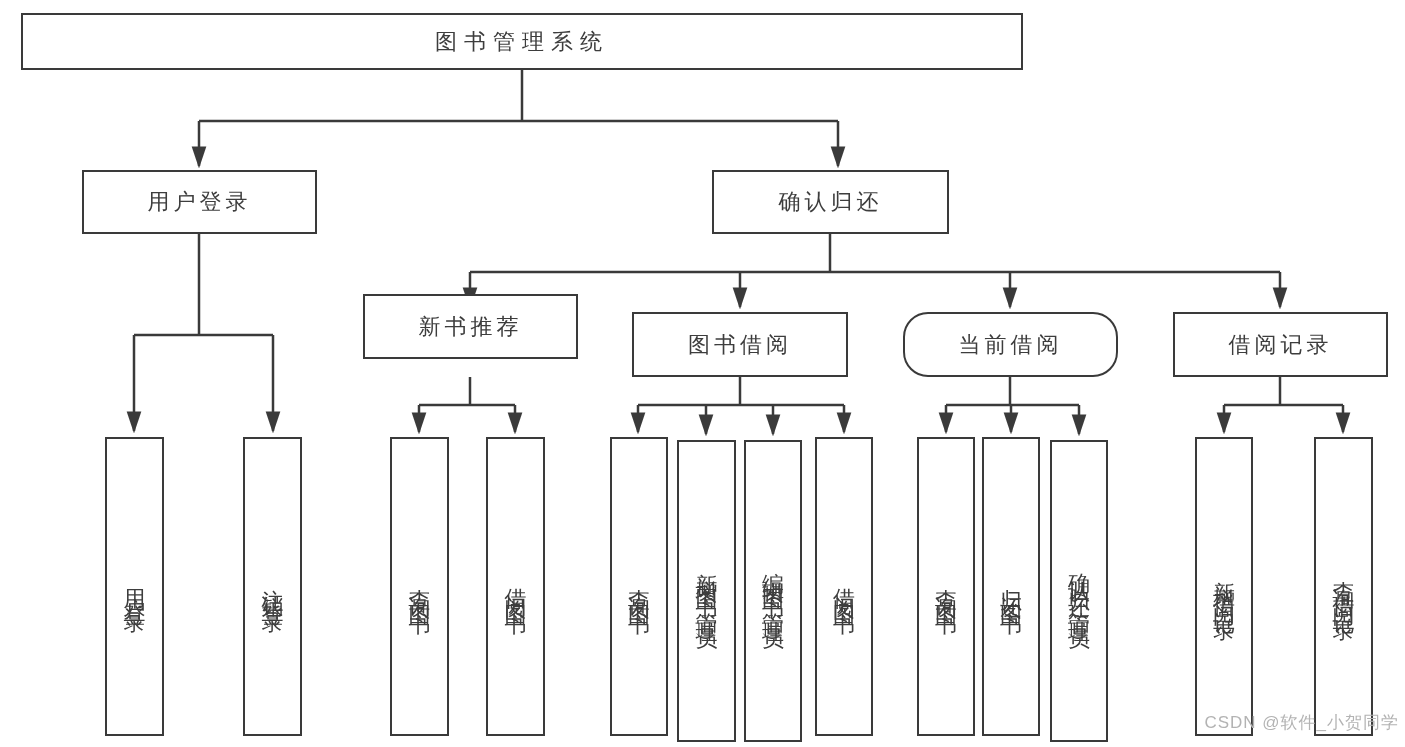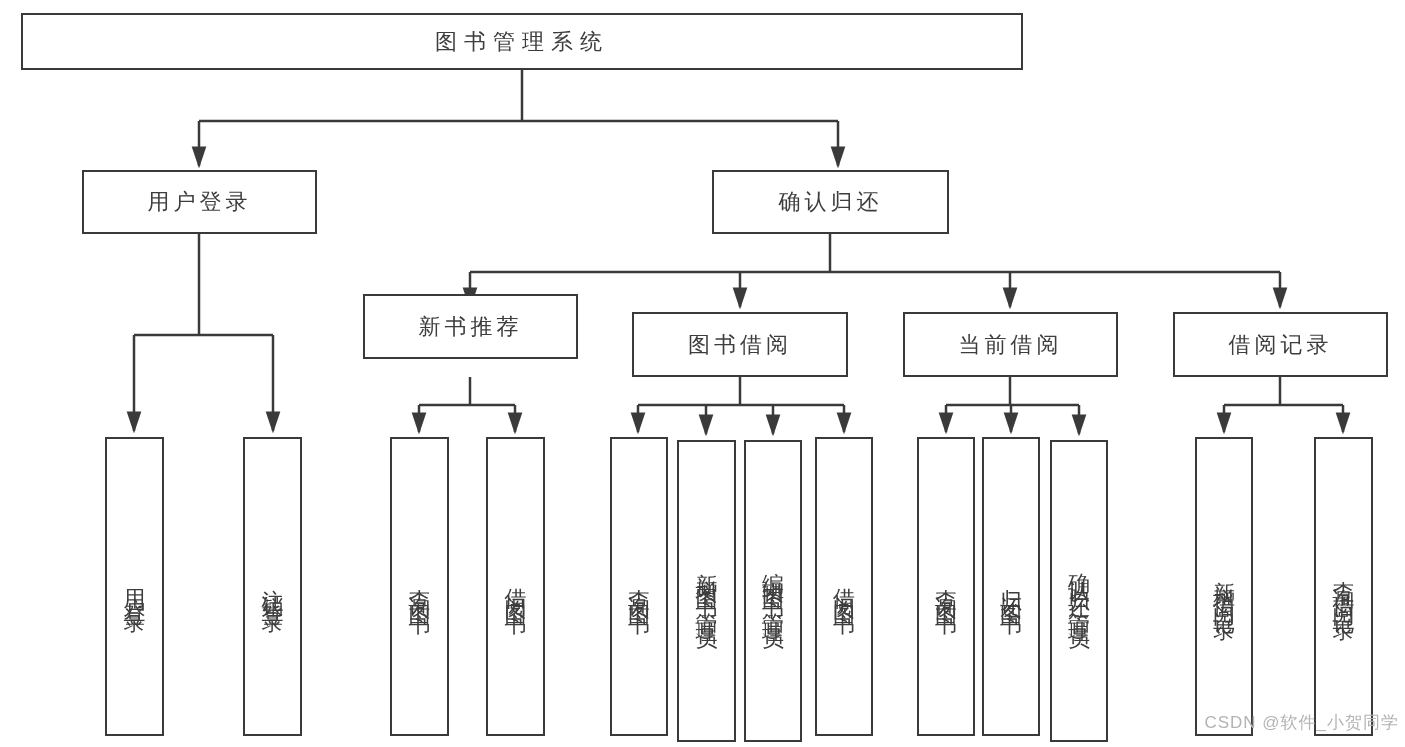--- a/index.html
+++ b/index.html
@@ -118,21 +118,21 @@
   <div class="node hbox" style="left:712px;top:170px;width:237px;height:64px;">
     <span>确认归还</span>
   </div>
 
   <div class="node hbox" style="left:363px;top:294px;width:215px;height:65px;">
     <span>新书推荐</span>
   </div>
   <div class="node hbox" style="left:632px;top:312px;width:216px;height:65px;">
     <span>图书借阅</span>
   </div>
-  <div class="node hbox" style="left:903px;top:312px;width:215px;height:65px;">
+  <div class="node hbox" style="left:903px;top:312px;width:215px;height:65px;border-radius:25px;">
     <span>当前借阅</span>
   </div>
   <div class="node hbox" style="left:1173px;top:312px;width:215px;height:65px;">
     <span>借阅记录</span>
   </div>
 
   <div class="node vbox" style="left:105px;top:437px;width:59px;height:299px;">
     <span class="vtext">用户登录</span>
   </div>
   <div class="node vbox" style="left:243px;top:437px;width:59px;height:299px;">

